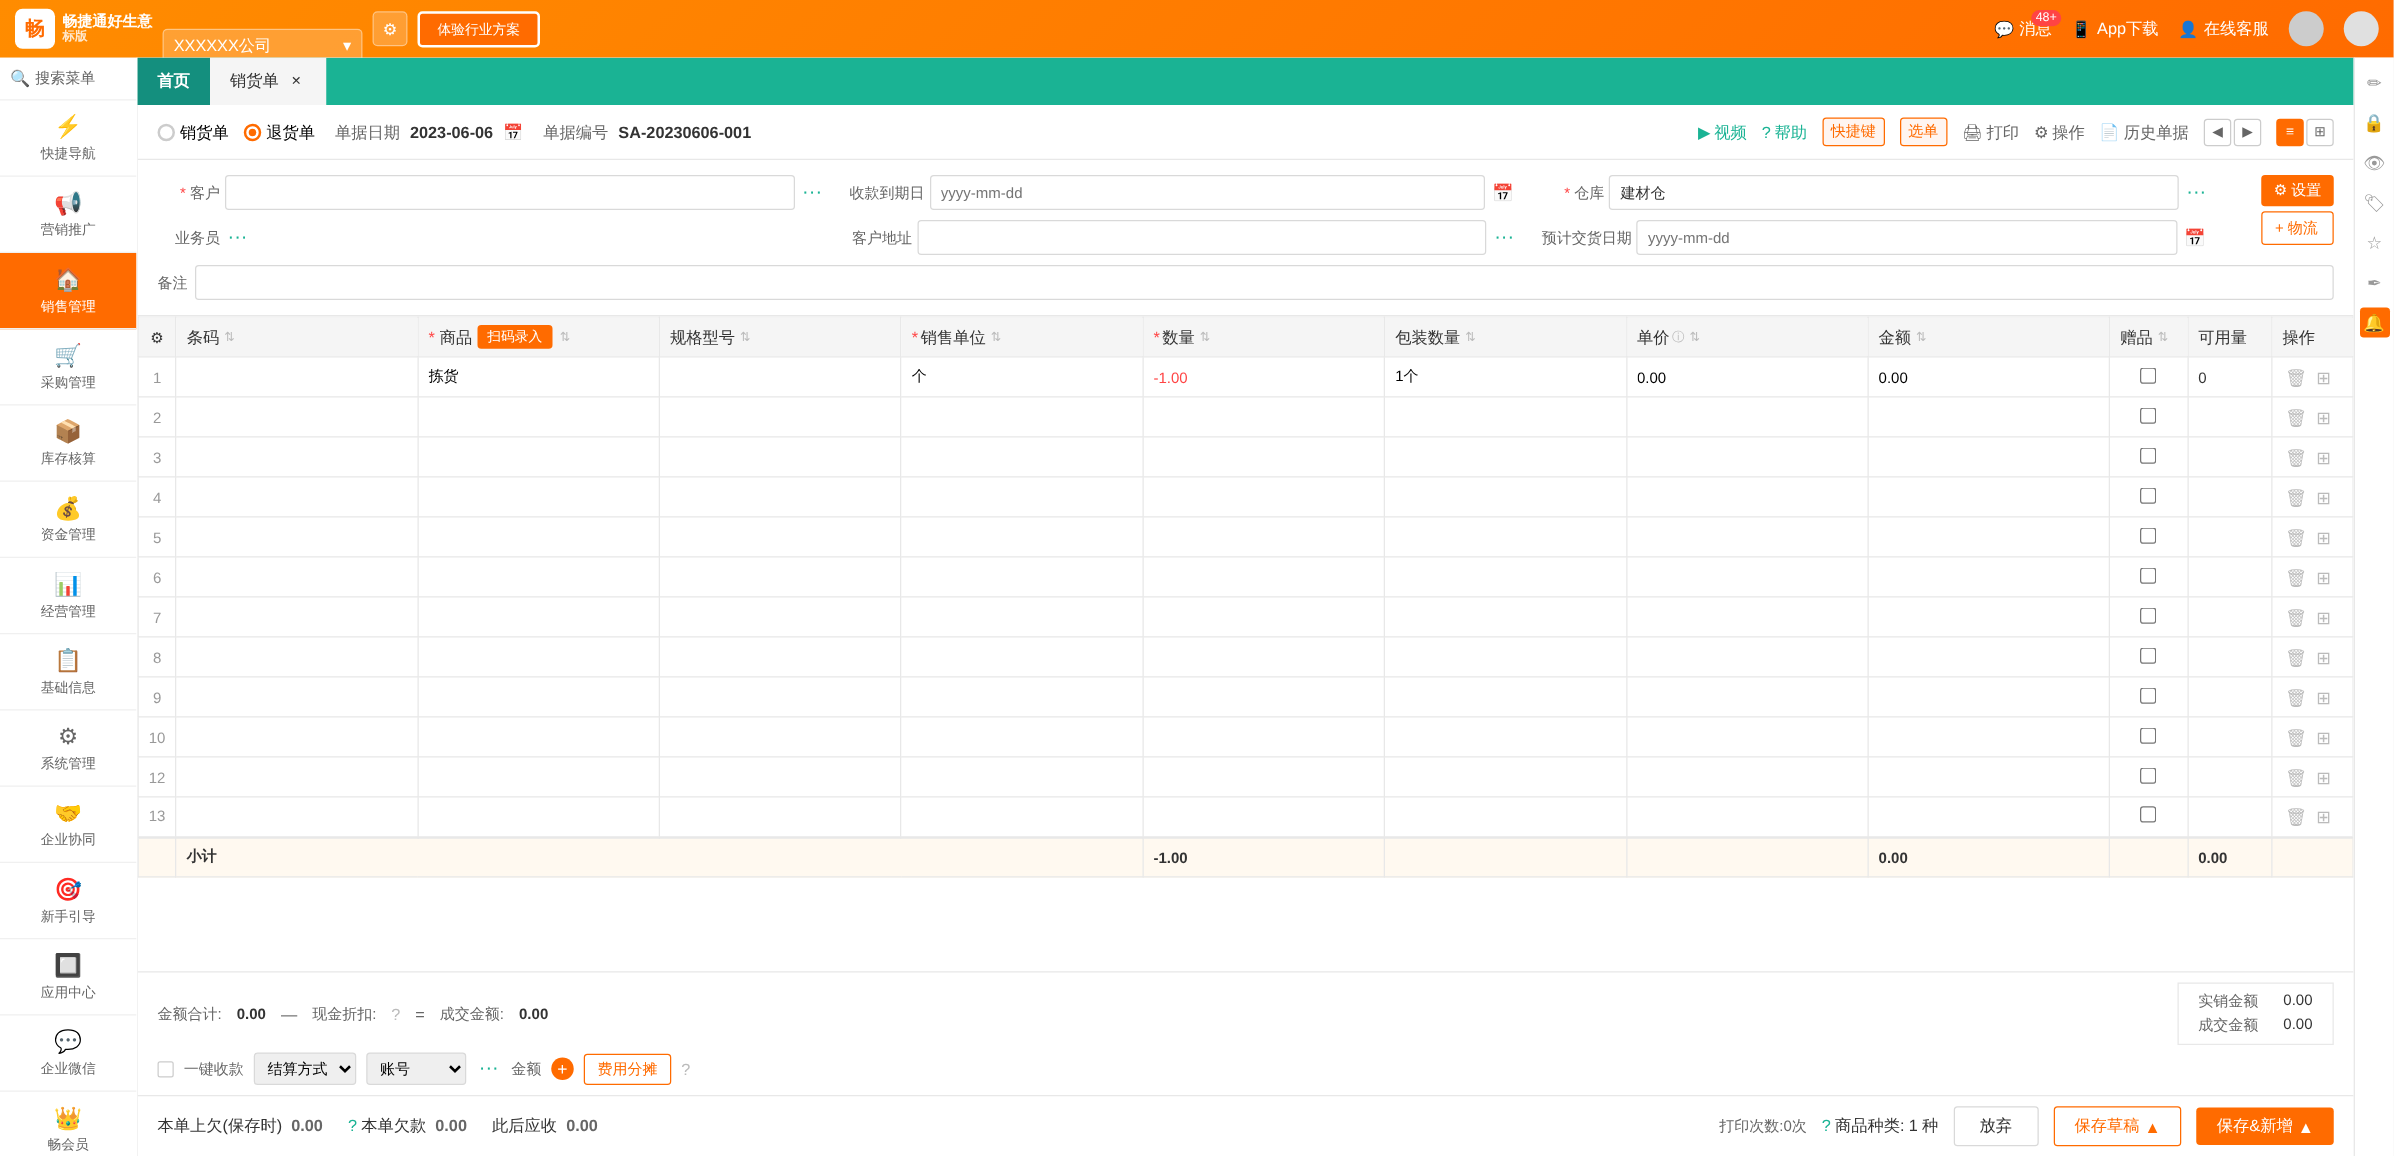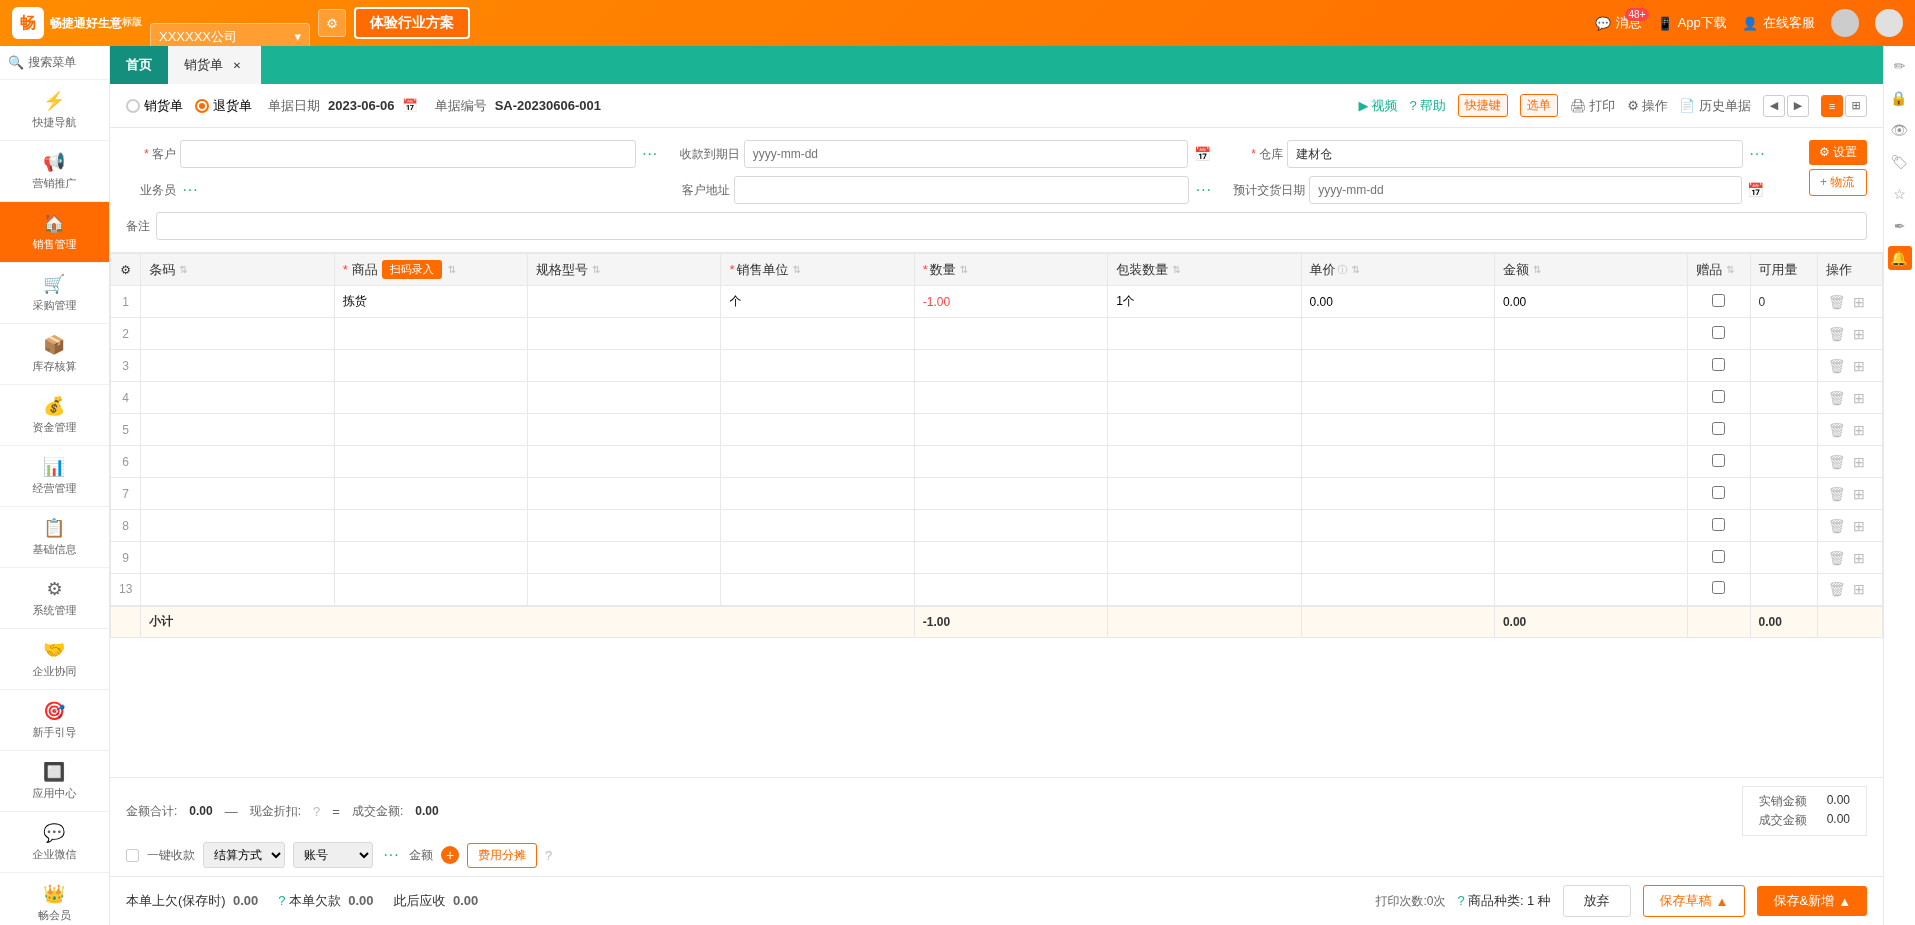--- a/index.html
+++ b/index.html
@@ -49,22 +49,22 @@
       min-width: 160px;
       margin-top: 27px;
     }
     .experience-btn {
       background: #ff6b00;
       border: 2px solid white;
       color: white;
       border-radius: 4px;
       padding: 5px 14px;
       cursor: pointer;
-      font-size: 14px;
-      font-weight: bold;
+      font-size: 11px;
+      font-weight: normal;
     }
     .gear-btn {
       background: rgba(255,255,255,0.2);
       border: 1px solid rgba(255,255,255,0.4);
       border-radius: 4px;
       width: 28px;
       height: 28px;
       display: flex;
       align-items: center;
       justify-content: center;
@@ -646,21 +646,21 @@
       flex-direction: column;
       gap: 4px;
     }
   </style>
 </head>
 <body>
 
 <div class="top-header">
   <div class="logo-area">
     <div class="logo-icon">畅</div>
-    <div style="display:flex;flex-direction:row;line-height:1.2">
+    <div style="display:flex;flex-direction:column;line-height:1.2">
       <span style="font-size:12px">畅捷通好生意</span>
       <span style="font-size:10px;opacity:0.8">标版</span>
     </div>
   </div>
   <div class="company-selector">
     <span>XXXXXX公司</span>
     <span style="margin-left:auto">▾</span>
   </div>
   <div class="gear-btn">⚙</div>
   <button class="experience-btn">体验行业方案</button>
@@ -1080,20 +1080,54 @@
       <td><input style="border: none; outline: none; width: 100%; background: transparent; font-size: 12px;" value=""></td>
       <td><input style="border: none; outline: none; width: 100%; background: transparent; font-size: 12px;" value=""></td>
       <td style="text-align:center"><input type="checkbox" style=""></td>
       <td></td>
       <td>
         <span class="op-btn" title="删除">🗑</span>
         <span class="op-btn" title="复制">⊞</span>
       </td>
     </tr>
               <tr>
+      <td class="row-num">10</td>
+      <td><input style="border: none; outline: none; width: 100%; background: transparent; font-size: 12px;" value=""></td>
+      <td><input style="border: none; outline: none; width: 100%; background: transparent; font-size: 12px;" value=""></td>
+      <td><input style="border: none; outline: none; width: 100%; background: transparent; font-size: 12px;" value=""></td>
+      <td><input style="border: none; outline: none; width: 100%; background: transparent; font-size: 12px;" value=""></td>
+      <td class=""><input style="border: none; outline: none; width: 100%; background: transparent; font-size: 12px; color: inherit;" value=""></td>
+      <td><input style="border: none; outline: none; width: 100%; background: transparent; font-size: 12px;" value=""></td>
+      <td><input style="border: none; outline: none; width: 100%; background: transparent; font-size: 12px;" value=""></td>
+      <td><input style="border: none; outline: none; width: 100%; background: transparent; font-size: 12px;" value=""></td>
+      <td style="text-align:center"><input type="checkbox" style=""></td>
+      <td></td>
+      <td>
+        <span class="op-btn" title="删除">🗑</span>
+        <span class="op-btn" title="复制">⊞</span>
+      </td>
+    </tr>
+              <tr>
+      <td class="row-num">12</td>
+      <td><input style="border: none; outline: none; width: 100%; background: transparent; font-size: 12px;" value=""></td>
+      <td><input style="border: none; outline: none; width: 100%; background: transparent; font-size: 12px;" value=""></td>
+      <td><input style="border: none; outline: none; width: 100%; background: transparent; font-size: 12px;" value=""></td>
+      <td><input style="border: none; outline: none; width: 100%; background: transparent; font-size: 12px;" value=""></td>
+      <td class=""><input style="border: none; outline: none; width: 100%; background: transparent; font-size: 12px; color: inherit;" value=""></td>
+      <td><input style="border: none; outline: none; width: 100%; background: transparent; font-size: 12px;" value=""></td>
+      <td><input style="border: none; outline: none; width: 100%; background: transparent; font-size: 12px;" value=""></td>
+      <td><input style="border: none; outline: none; width: 100%; background: transparent; font-size: 12px;" value=""></td>
+      <td style="text-align:center"><input type="checkbox" style=""></td>
+      <td></td>
+      <td>
+        <span class="op-btn" title="删除">🗑</span>
+        <span class="op-btn" title="复制">⊞</span>
+      </td>
+    </tr>
+              <tr>
       <td class="row-num">13</td>
       <td><input style="border: none; outline: none; width: 100%; background: transparent; font-size: 12px;" value=""></td>
       <td><input style="border: none; outline: none; width: 100%; background: transparent; font-size: 12px;" value=""></td>
       <td><input style="border: none; outline: none; width: 100%; background: transparent; font-size: 12px;" value=""></td>
       <td><input style="border: none; outline: none; width: 100%; background: transparent; font-size: 12px;" value=""></td>
       <td class=""><input style="border: none; outline: none; width: 100%; background: transparent; font-size: 12px; color: inherit;" value=""></td>
       <td><input style="border: none; outline: none; width: 100%; background: transparent; font-size: 12px;" value=""></td>
       <td><input style="border: none; outline: none; width: 100%; background: transparent; font-size: 12px;" value=""></td>
       <td><input style="border: none; outline: none; width: 100%; background: transparent; font-size: 12px;" value=""></td>
       <td style="text-align:center"><input type="checkbox" style=""></td>

